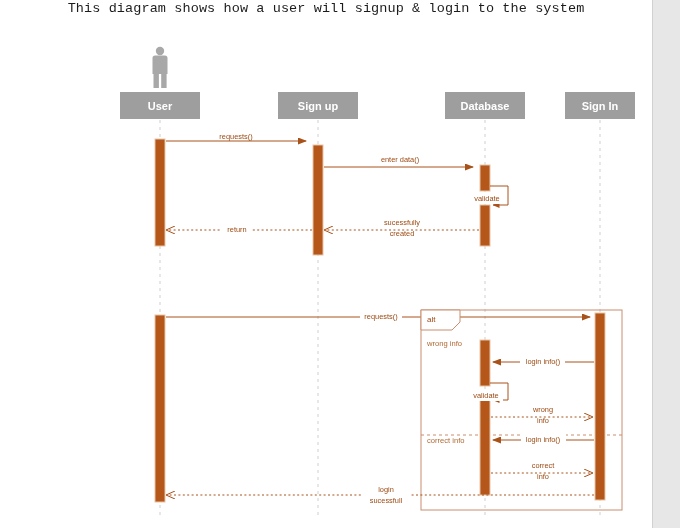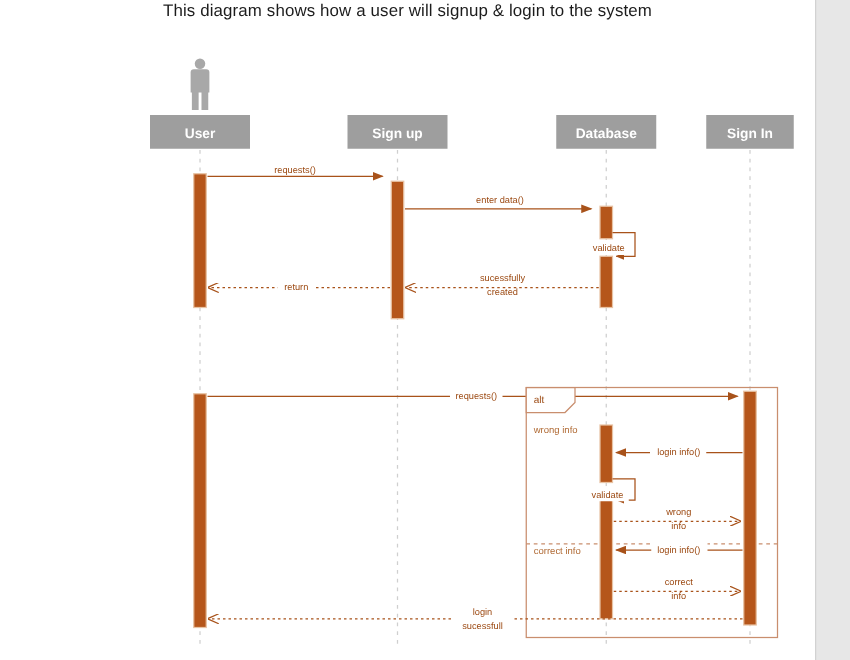--- a/index.html
+++ b/index.html
@@ -20,21 +20,21 @@
     width: 680px;
     height: 528px;
     background: #ffffff;
   }
   #page-title {
     position: absolute;
     left: 0;
     top: 1px;
     width: 652px;
     text-align: center;
-    font-family: Liberation Sans, sans-serif;
+    font-family: Liberation Mono, monospace;
     font-size: 13.5px;
     color: #1c1c1c;
     letter-spacing: 0.1px;
     white-space: nowrap;
   }
   #right-strip {
     position: absolute;
     left: 652px;
     top: 0;
     width: 28px;

